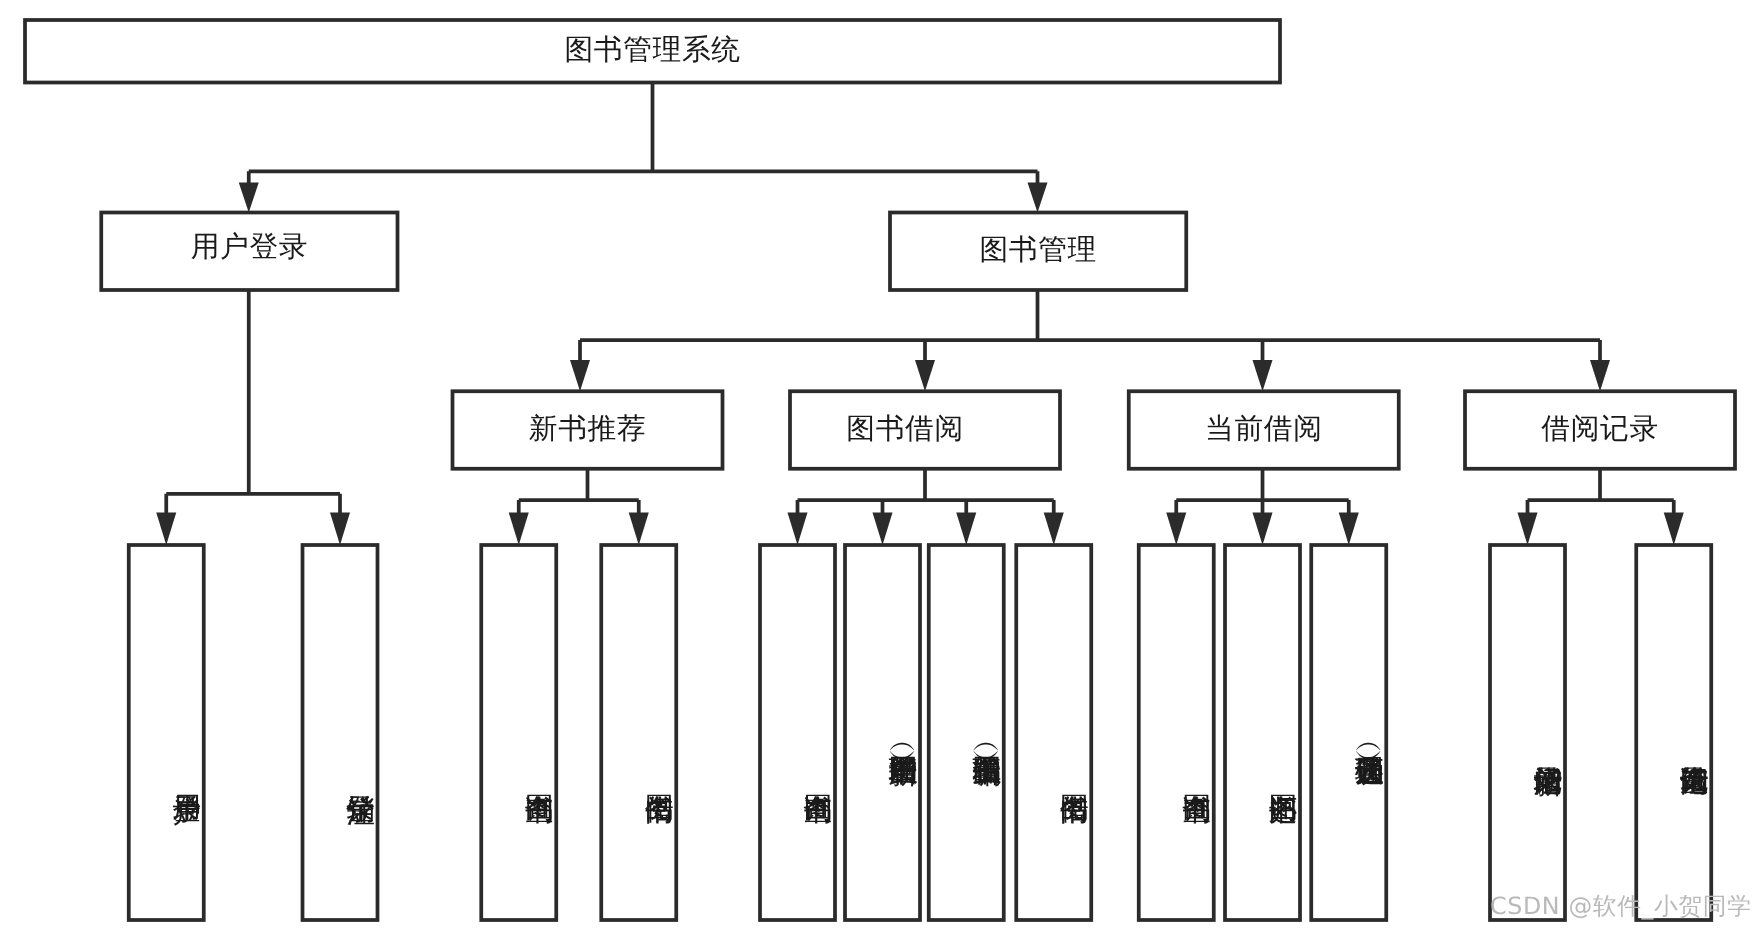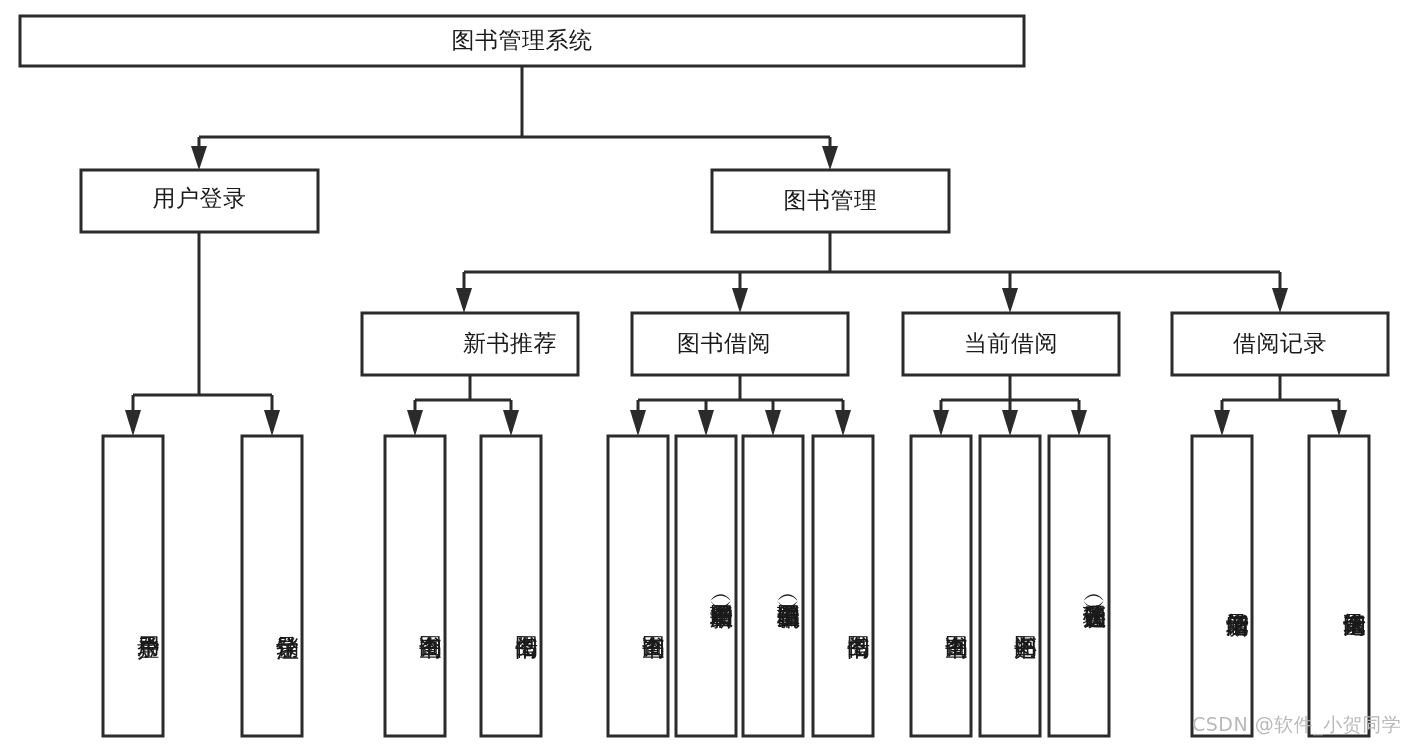--- a/index.html
+++ b/index.html
@@ -186,21 +186,21 @@
     <rect class="node-box" x="1192" y="436" width="60" height="300"></rect>
     <rect class="node-box" x="1309" y="436" width="60" height="300"></rect>
 
   </svg>
 
   <div class="node-label-h" style="left:20px; top:16px; width:1004px; height:50px;">图书管理系统</div>
 
   <div class="node-label-h" style="left:81px; top:170px; width:237px; height:58px;">用户登录</div>
   <div class="node-label-h" style="left:712px; top:170px; width:237px; height:62px;text-align:right;">图书管理</div>
 
-  <div class="node-label-h" style="left:362px; top:313px; width:216px; height:62px;padding-left:40px;">新书推荐</div>
+  <div class="node-label-h" style="left:362px; top:313px; width:216px; height:62px;">新书推荐</div>
   <div class="node-label-h" style="left:632px; top:313px; width:184px; height:62px;">图书借阅</div>
   <div class="node-label-h" style="left:1172px; top:313px; width:216px; height:62px;">借阅记录</div>
   <div class="node-label-h" style="left:903px; top:313px; width:216px; height:62px;">当前借阅</div>
 
   <div class="node-label-v" style="left:103px; top:508px; width:60px; height:220px;">用户登录</div>
   <div class="node-label-v" style="left:242px; top:508px; width:60px; height:220px;">注销登录</div>
 
   <div class="node-label-v" style="left:385px; top:508px; width:60px; height:220px;">查询图书</div>
   <div class="node-label-v" style="left:481px; top:508px; width:60px; height:220px;">借阅图书</div>
 

